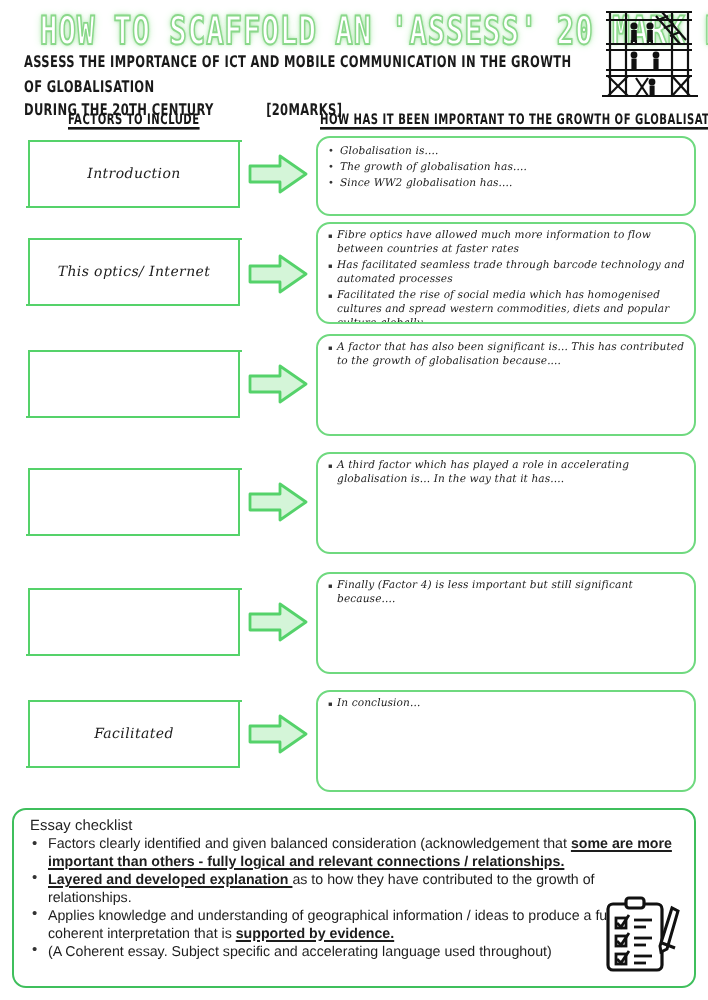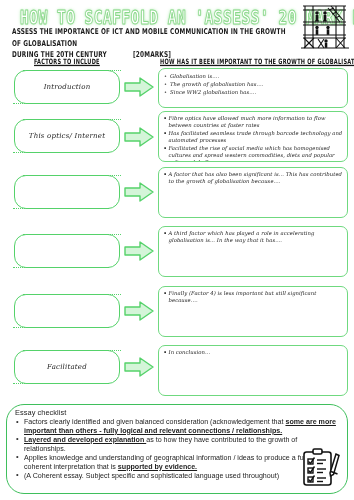--- a/index.html
+++ b/index.html
@@ -53,21 +53,21 @@
   .hdr-left{left:34px;top:57px;}
   .hdr-right{left:160px;top:57px;}
 
   
   .row{position:absolute;left:0;width:354px;}
 
   
   .lbox{
     position:absolute;left:14px;width:106px;
     border:1.4px solid #55d26a;
-    border-radius:12px;
+    border-radius:0;
     background:#ffffff;
     box-sizing:border-box;
   }
   .lbox .dtop,.lbox .dbot{
     position:absolute;left:8px;right:-2px;height:0;
     border-top:1.4px dotted #55d26a;
   }
   .lbox .dtop{top:-1.4px;}
   .lbox .dbot{bottom:-1.4px;left:-2px;right:10px;}
   .lbox .ltxt{
@@ -107,21 +107,21 @@
     content:"\2022";
     position:absolute;left:0;top:-0.5px;
     font-size:5px;color:#333;
   }
   .rbox.tight li{line-height:7.4px;padding-left:4.5px;}
   .rbox.tight li:before{content:"\25AA";font-size:3.4px;top:0.4px;}
 
   
   .checklist{
     position:absolute;left:6px;top:404px;width:342px;height:90px;
-    border:1.3px solid #3fbf5c;border-radius:18px;
+    border:1.3px solid #3fbf5c;border-radius:7px;
     background:#ffffff;box-sizing:border-box;
     padding:3px 6px 2px 6px;
   }
   .cl-title{
     font-size:7.4px;color:#222;margin:0 0 1px 2px;
     letter-spacing:.05px;
   }
   .checklist ul{list-style:none;margin:0;padding:0;}
   .checklist li{
     position:relative;padding-left:11px;
@@ -316,21 +316,21 @@
       </ul>
     </div>
   </div>
 
   <div class="checklist">
     <div class="cl-title">Essay checklist</div>
     <ul>
       <li><span>Factors clearly identified and given balanced consideration (acknowledgement that </span><b>some are more important than others - fully logical and relevant connections / relationships.</b></li>
       <li><b>Layered and developed explanation </b><span>as to how they have contributed to the growth of relationships.</span></li>
       <li><span>Applies knowledge and understanding of geographical information / ideas to produce a full and coherent interpretation that is </span><b>supported by evidence.</b></li>
-      <li><span>(A Coherent essay. Subject specific and sophisticated language used throughout)</span></li>
+      <li><span>(A Coherent essay. Subject specific and accelerating language used throughout)</span></li>
     </ul>
     <div class="clip">
       <svg viewBox="0 0 40 40" width="40" height="40">
         <rect x="4" y="5" width="27" height="33" rx="2.5" fill="#fff" stroke="#111" stroke-width="1.6"></rect>
         <rect x="13" y="2" width="9" height="5" rx="1.5" fill="#fff" stroke="#111" stroke-width="1.6"></rect>
         <g stroke="#111" stroke-width="1.4" fill="none">
           <rect x="8" y="12" width="5" height="5"></rect>
           <rect x="8" y="21" width="5" height="5"></rect>
           <rect x="8" y="30" width="5" height="5"></rect>
           <path d="M8.5 14.5 L10.5 16.5 L14.5 10.5"></path>

